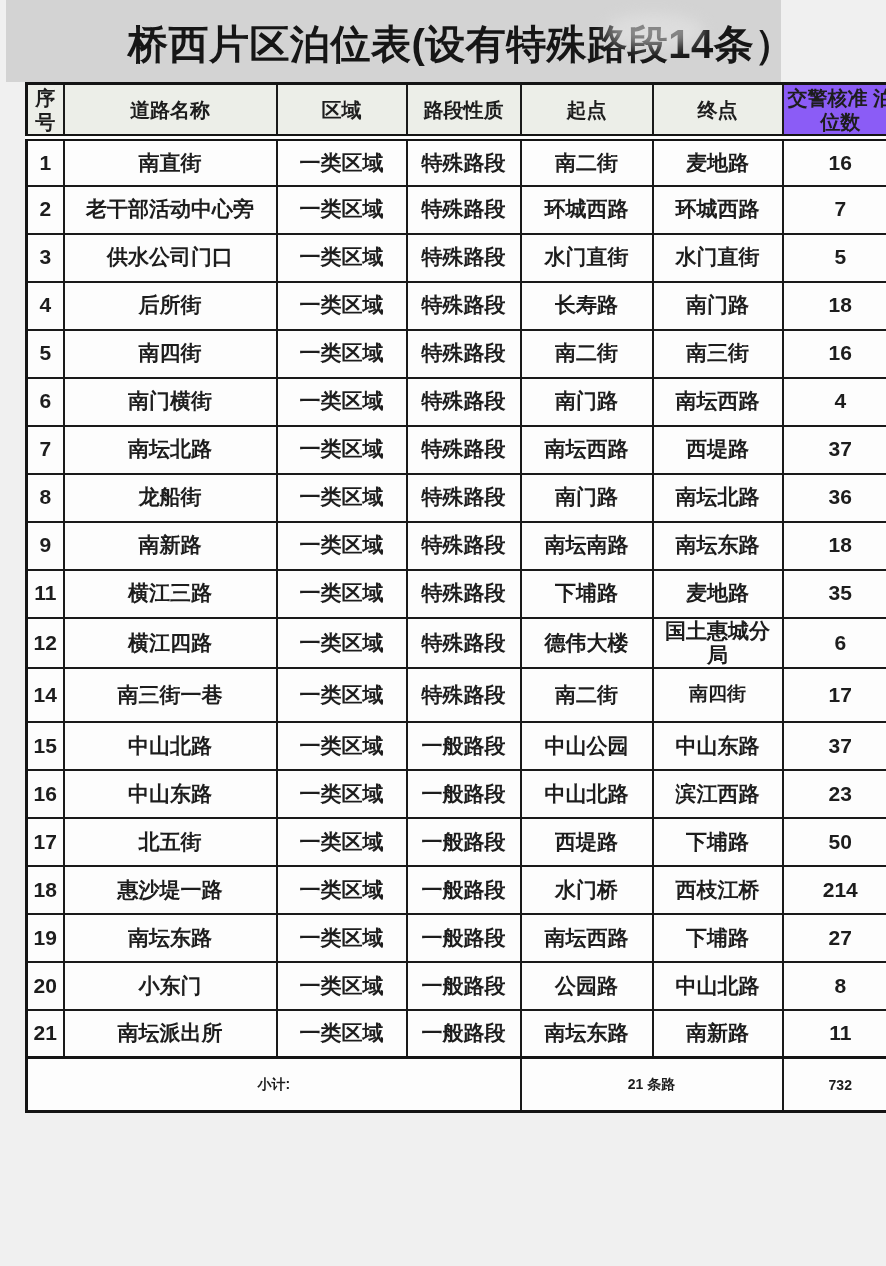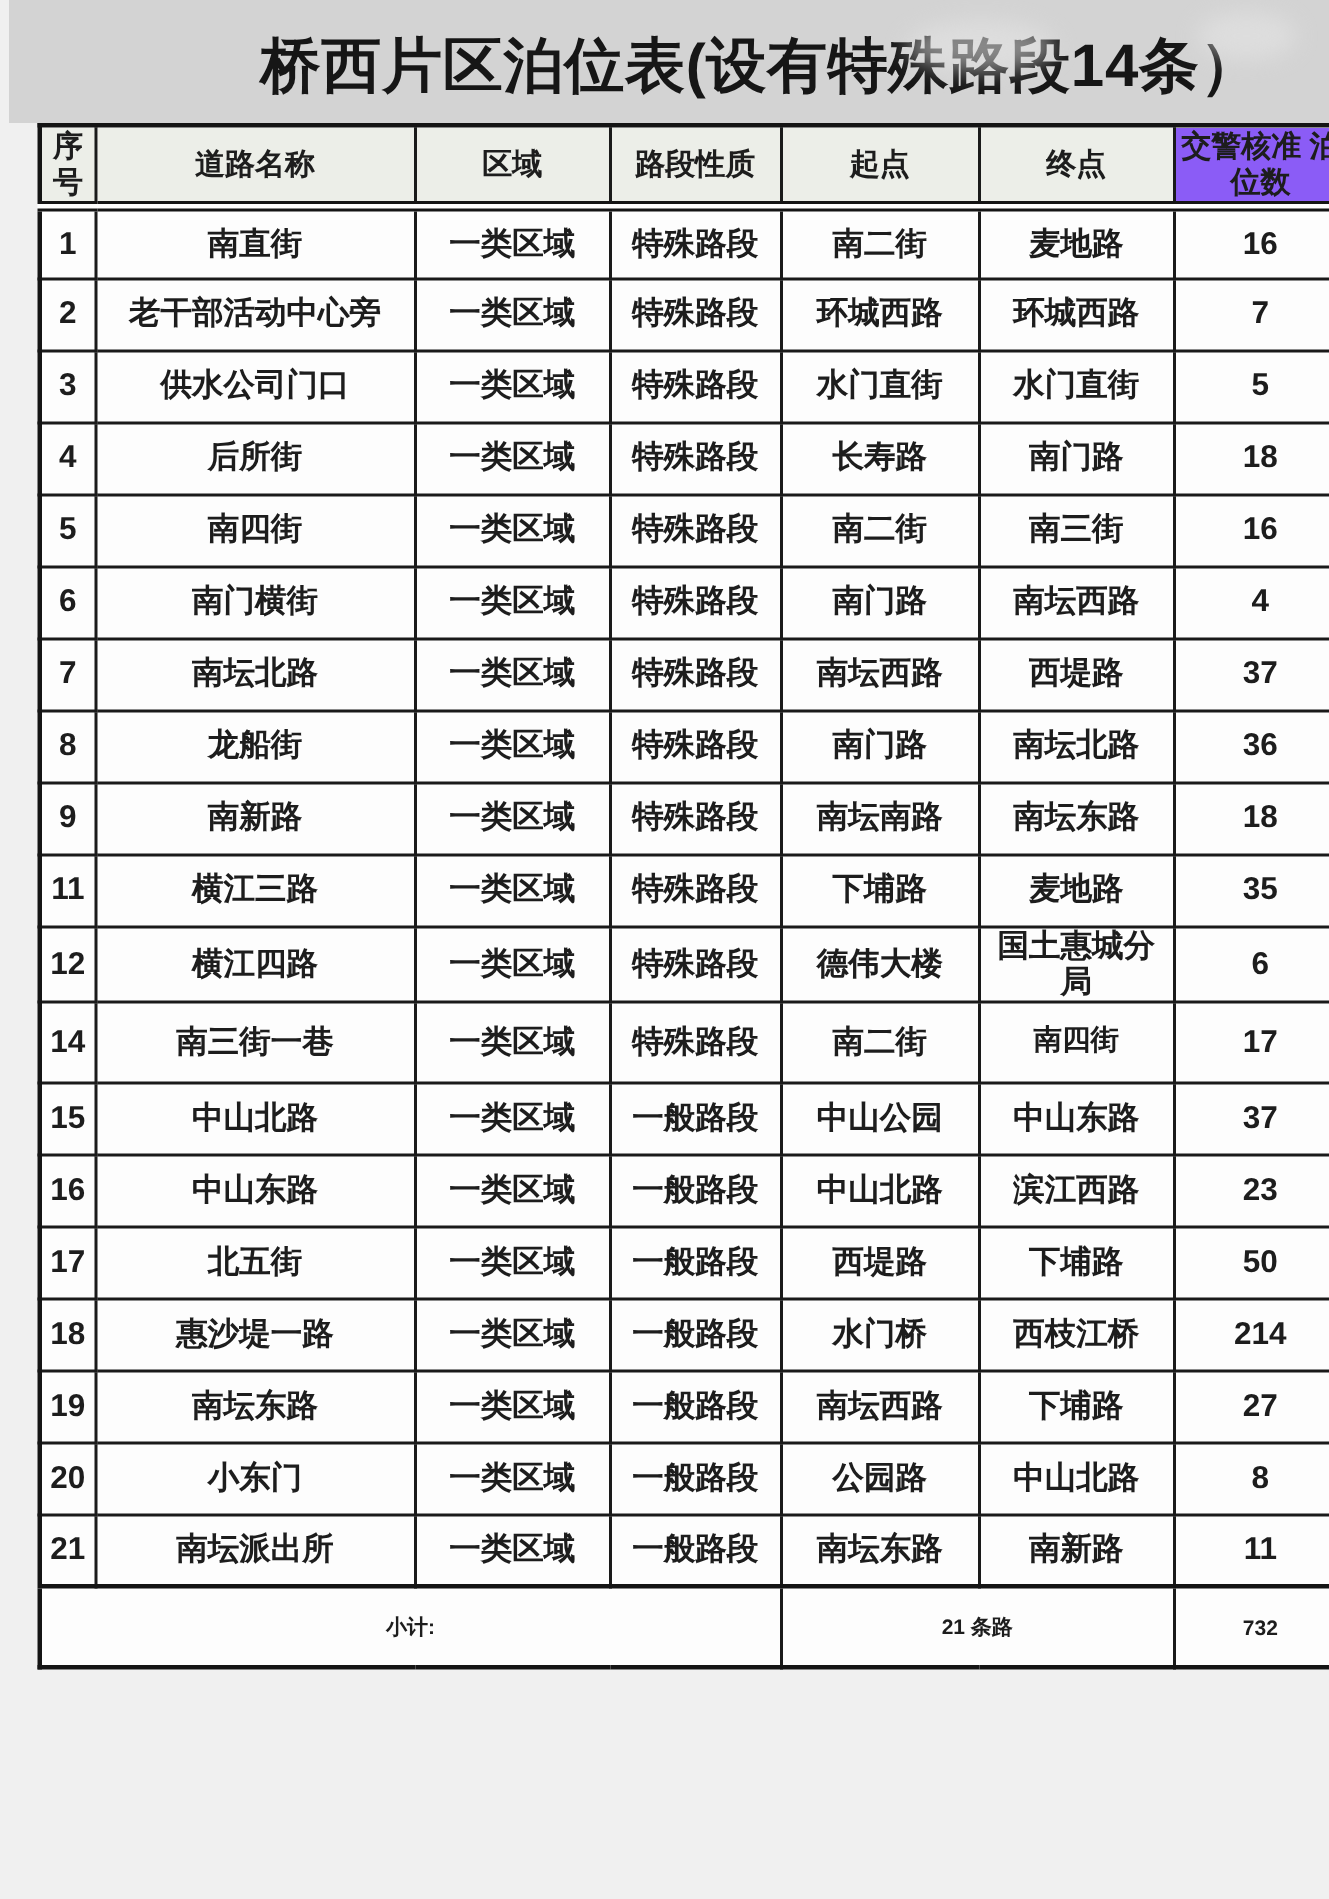--- a/index.html
+++ b/index.html
@@ -13,21 +13,21 @@
   * { box-sizing: border-box; }
   html, body { margin: 0; padding: 0; }
   body {
     width: 886px;
     height: 1266px;
     background: var(--page-bg);
     font-family: "Liberation Sans", sans-serif;
     color: var(--text);
     overflow: hidden;
   }
-  .page { position: relative; width: 886px; height: 1266px; }
+  .page { position: relative; width: 781px; height: 1266px; }
 
   
   .title-band {
     position: relative;
     margin-left: 6px;
     height: 82px;
     background: var(--title-band-bg);
     overflow: hidden;
   }
   .title-band h1 {

